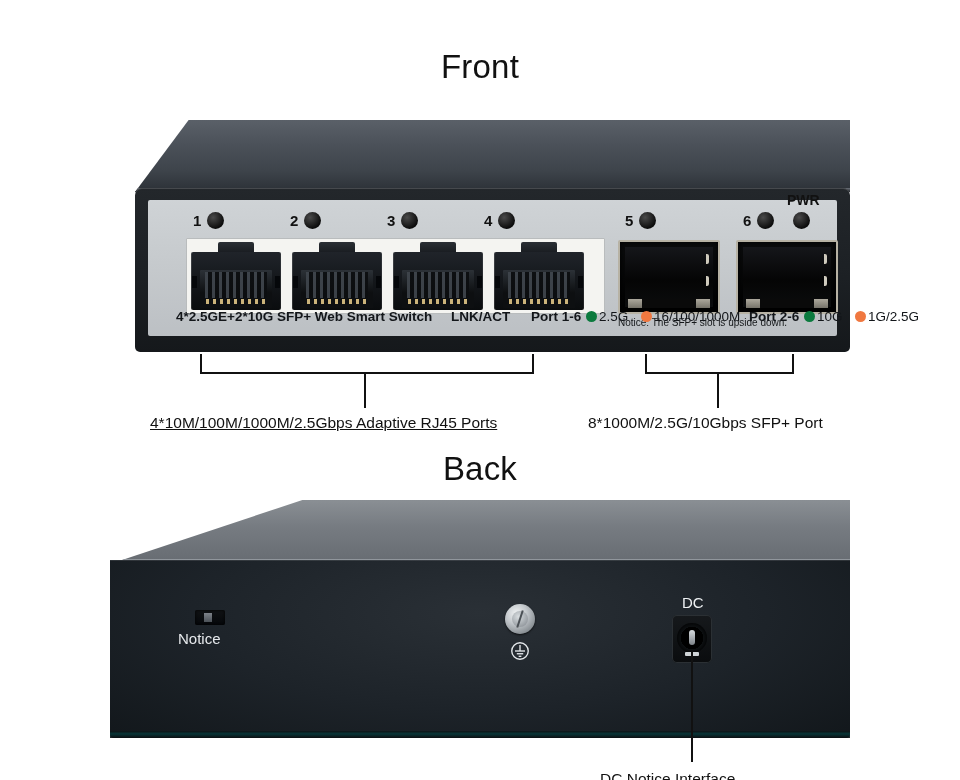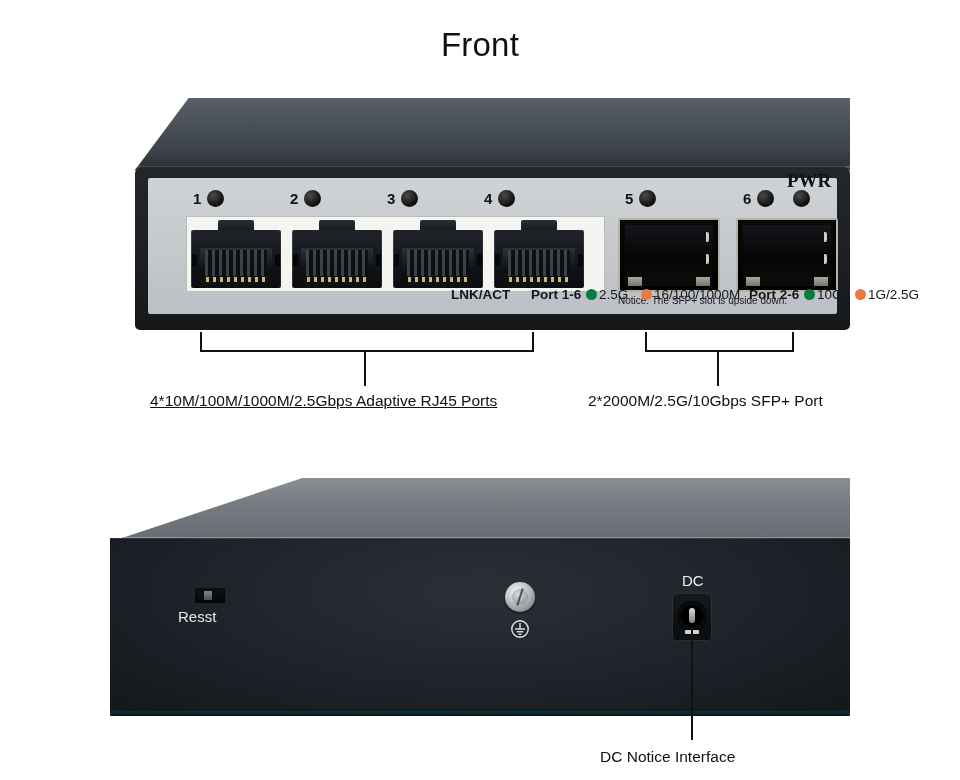--- a/index.html
+++ b/index.html
@@ -1,21 +1,21 @@
 <!DOCTYPE html>
 <html><head>
 <meta charset="utf-8">
 <style>
   html,body{margin:0;padding:0;}
   body{
     width:960px;height:780px;background:#ffffff;
     font-family:"Liberation Sans","DejaVu Sans",sans-serif;
     color:#1a1a1a;overflow:hidden;position:relative;
   }
-  .stage{position:absolute;inset:0;}
+  .stage{position:absolute;inset:0;margin-top:22px;}
 
   
   .heading{
     position:absolute;width:100%;text-align:center;
     font-size:33px;font-weight:400;color:#111;letter-spacing:.2px;
   }
   #front-heading{top:26px;}
   #back-heading{top:428px;}
 
   
@@ -47,21 +47,21 @@
 
   
   .led-label{
     position:absolute;top:12px;font-size:15px;font-weight:600;color:#111;
   }
   .led-dot{
     position:absolute;top:12px;width:17px;height:17px;border-radius:50%;
     background:radial-gradient(circle at 36% 32%,#4a4a4a,#0c0c0c 70%);
   }
   .pwr-label{
-    position:absolute;top:-8px;font-size:19px;font-weight:600;color:#111;font-family:Liberation Serif, serif;
+    position:absolute;top:-8px;font-size:14px;font-weight:600;color:#111;
   }
 
   
   .rj45-zone{
     position:absolute;left:38px;top:38px;width:417px;height:74px;
     background:#f4f4f1;border:1px solid #b9bcbd;border-radius:1px;
   }
   .rj45{
     position:absolute;top:3px;width:90px;height:68px;
   }
@@ -309,20 +309,21 @@
             <div class="latch-a"></div>
             <div class="latch-b"></div>
             <div class="lip"></div>
             <div class="lip2"></div>
           </div>
         </div>
 
         <div class="notice" style="left:470px;top:117px">Notice: The SFP+ slot is upside down.</div>
 
         <div class="silk-row">
+          <div class="silk" style="left:28px;top:0">4*2.5GE+2*10G SFP+ Web Smart Switch</div>
 
           <div class="silk" style="left:303px;top:0">LNK/ACT</div>
 
           <div class="silk" style="left:383px;top:0">Port 1-6</div>
 
           <div class="silk light" style="left:437px;top:0">
             <span class="legend-dot" id="dot-a" style="background: rgb(11, 122, 62);"></span><span>2.5G</span>
           </div>
 
           <div class="silk light" style="left:492px;top:0">
@@ -343,29 +344,30 @@
       </div>
     </div>
   </div>
 
   <div class="bracket" style="left:200px;top:332px;width:330px;"></div>
   <div class="stem" style="left:364px;top:350px;height:36px;"></div>
   <div class="callout" style="left:150px;top:392px;text-decoration:underline;">4*10M/100M/1000M/2.5Gbps Adaptive RJ45 Ports</div>
 
   <div class="bracket" style="left:645px;top:332px;width:145px;"></div>
   <div class="stem" style="left:717px;top:350px;height:36px;"></div>
-  <div class="callout" style="left:588px;top:392px;">2*2000M/2.5G/10Gbps SFP+ Port</div>
-
+  <div class="callout" style="left:588px;top:392px;">8*1000M/2.5G/10Gbps SFP+ Port</div>
+
+  <div class="heading" id="back-heading">Back</div>
 
   <div id="back-unit">
     <div class="back-top"></div>
     <div class="back-face">
 
       <div class="reset-slot" style="left:85px;top:50px"></div>
-      <div class="reset-text" style="left:68px;top:70px">Resst</div>
+      <div class="reset-text" style="left:68px;top:70px">Notice</div>
 
       <div class="gnd-screw" style="left:395px;top:44px"></div>
       <div class="gnd-sym" style="left:399px;top:80px">
         <svg viewBox="0 0 24 24" width="22" height="22" aria-hidden="true">
           <circle cx="12" cy="12" r="9" fill="none" stroke="#e3e7ea" stroke-width="1.5"></circle>
           <line x1="12" y1="5.5" x2="12" y2="12" stroke="#e3e7ea" stroke-width="1.5"></line>
           <line x1="6.5" y1="12" x2="17.5" y2="12" stroke="#e3e7ea" stroke-width="1.5"></line>
           <line x1="8.5" y1="15" x2="15.5" y2="15" stroke="#e3e7ea" stroke-width="1.5"></line>
           <line x1="10.5" y1="17.8" x2="13.5" y2="17.8" stroke="#e3e7ea" stroke-width="1.5"></line>
         </svg>

